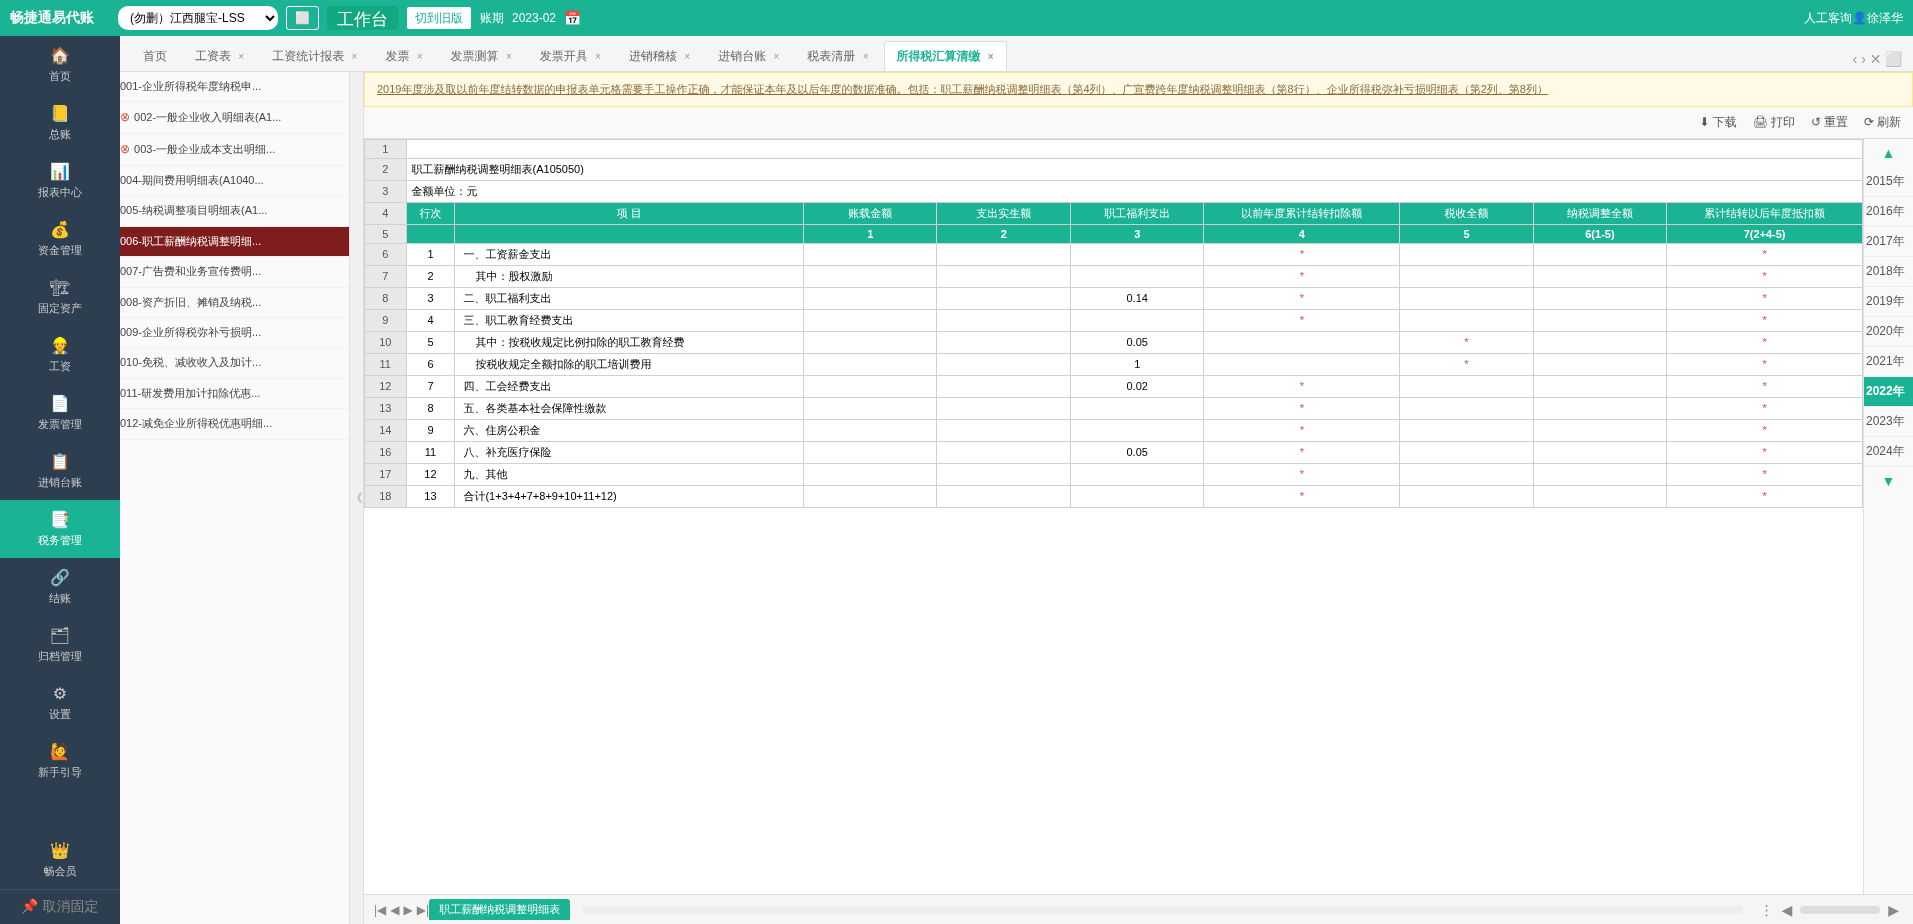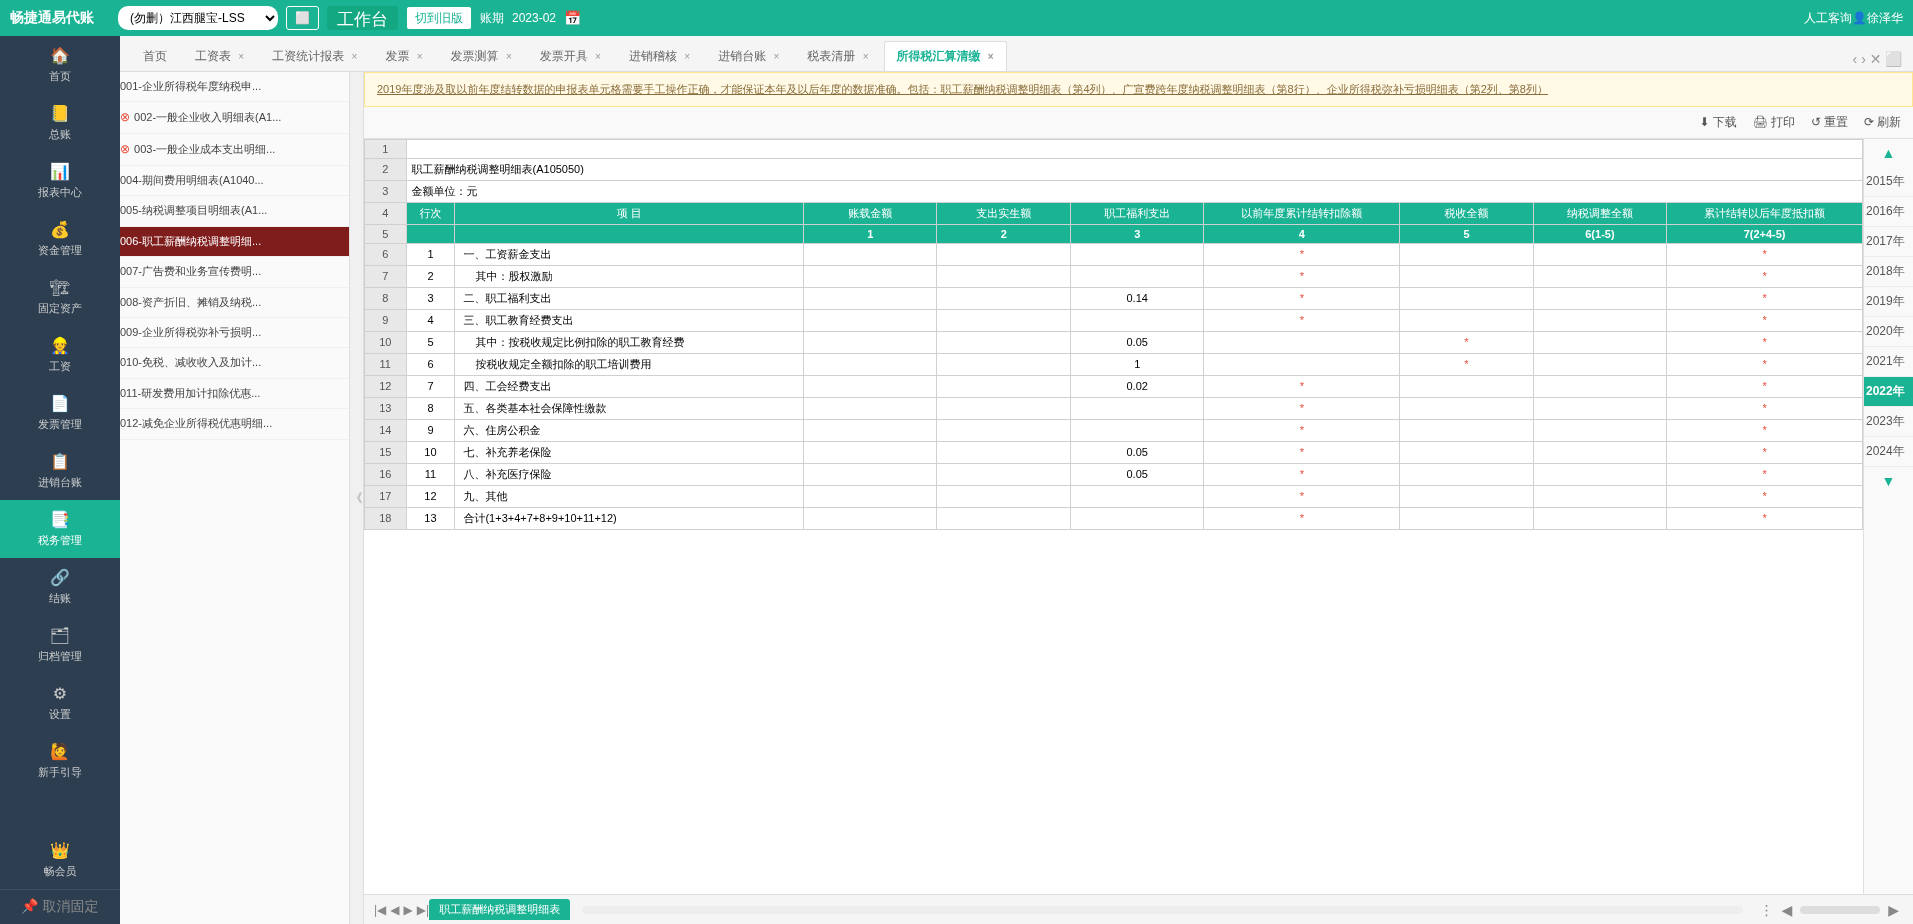--- a/index.html
+++ b/index.html
@@ -395,32 +395,20 @@
                 <td class="label-col">六、住房公积金</td>
                 <td class="val-col"></td>
                 <td class="val-col"></td>
                 <td class="val-col"></td>
                 <td class="val-col"><span class="asterisk">*</span></td>
                 <td class="val-col"></td>
                 <td class="val-col"></td>
                 <td class="val-col"><span class="asterisk">*</span></td>
               </tr>
               <tr class="data-row">
-                <td class="row-num">15</td>
-                <td class="num-col">10</td>
-                <td class="label-col">七、补充养老保险</td>
-                <td class="val-col"></td>
-                <td class="val-col"></td>
-                <td class="val-col">0.05</td>
-                <td class="val-col"><span class="asterisk">*</span></td>
-                <td class="val-col"></td>
-                <td class="val-col"></td>
-                <td class="val-col"><span class="asterisk">*</span></td>
-              </tr>
-              <tr class="data-row">
                 <td class="row-num">16</td>
                 <td class="num-col">11</td>
                 <td class="label-col">八、补充医疗保险</td>
                 <td class="val-col"></td>
                 <td class="val-col"></td>
                 <td class="val-col">0.05</td>
                 <td class="val-col"><span class="asterisk">*</span></td>
                 <td class="val-col"></td>
                 <td class="val-col"></td>
                 <td class="val-col"><span class="asterisk">*</span></td>

